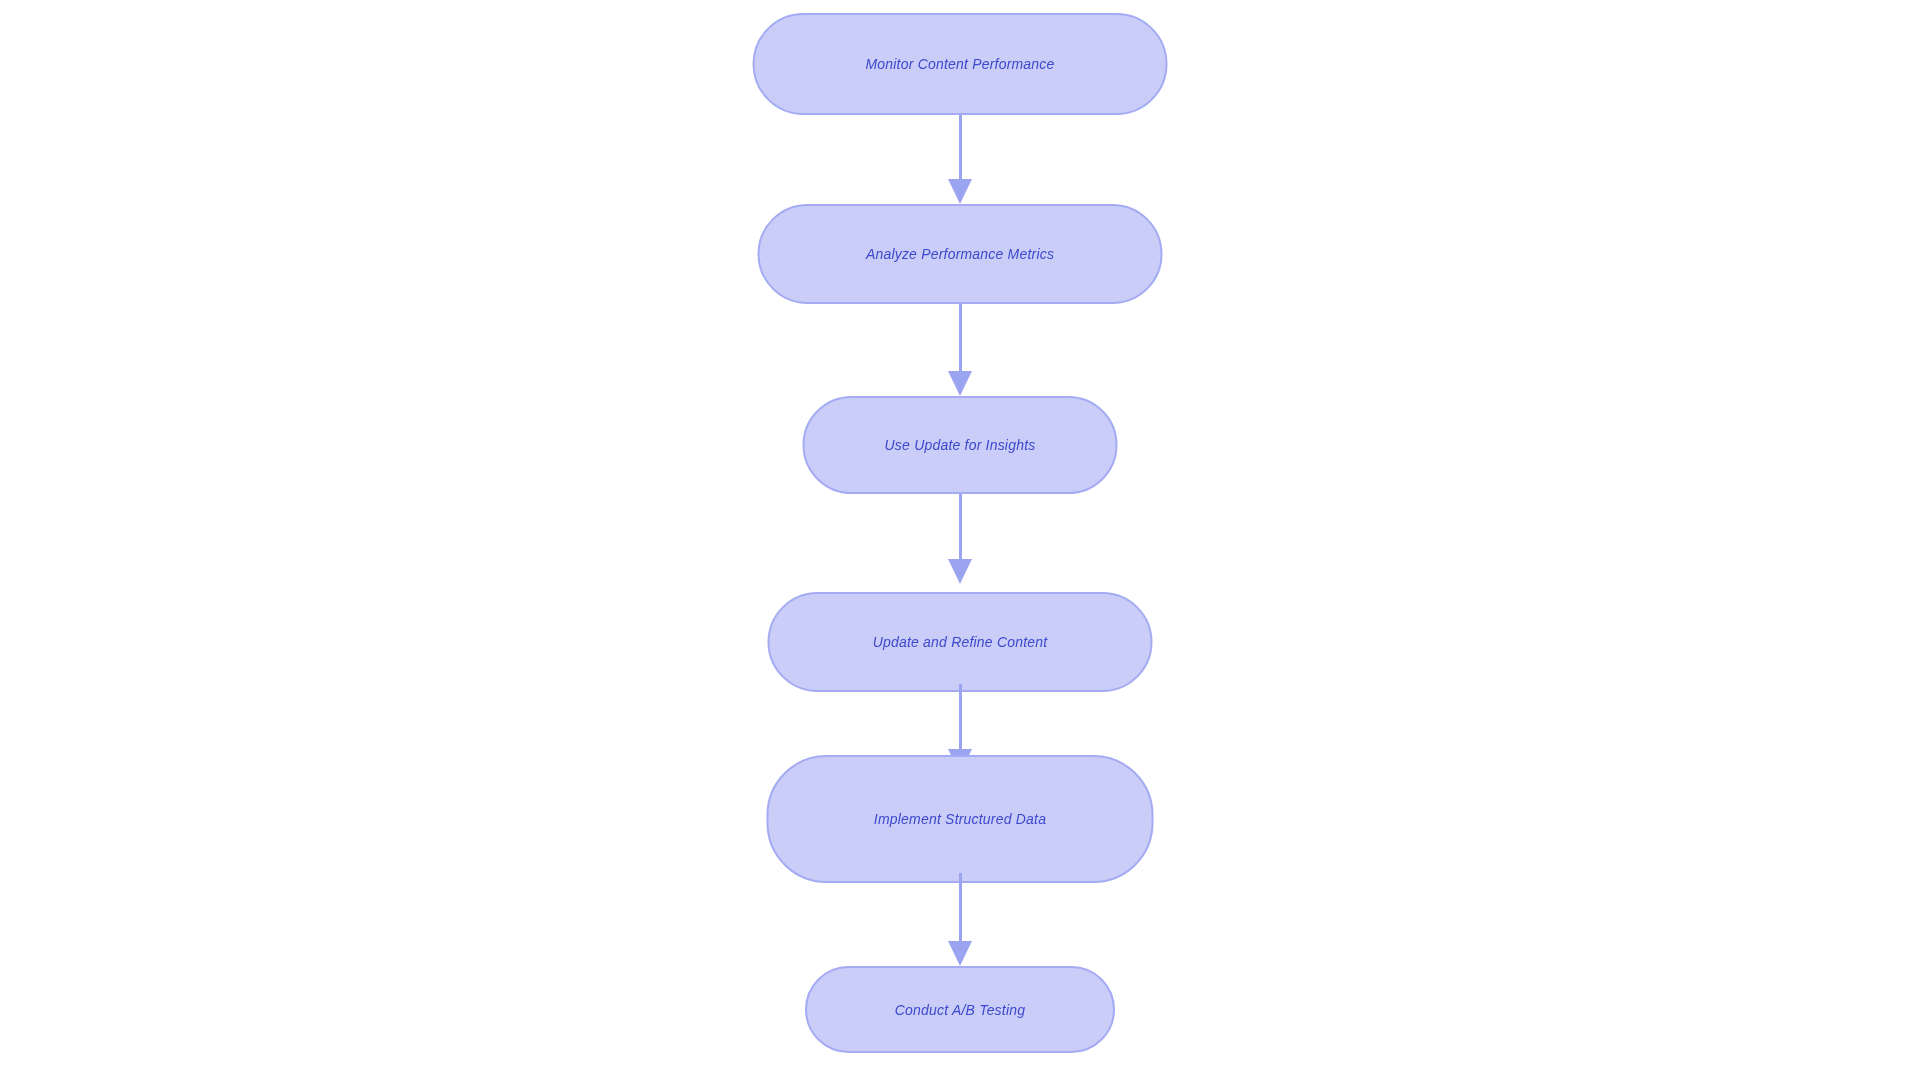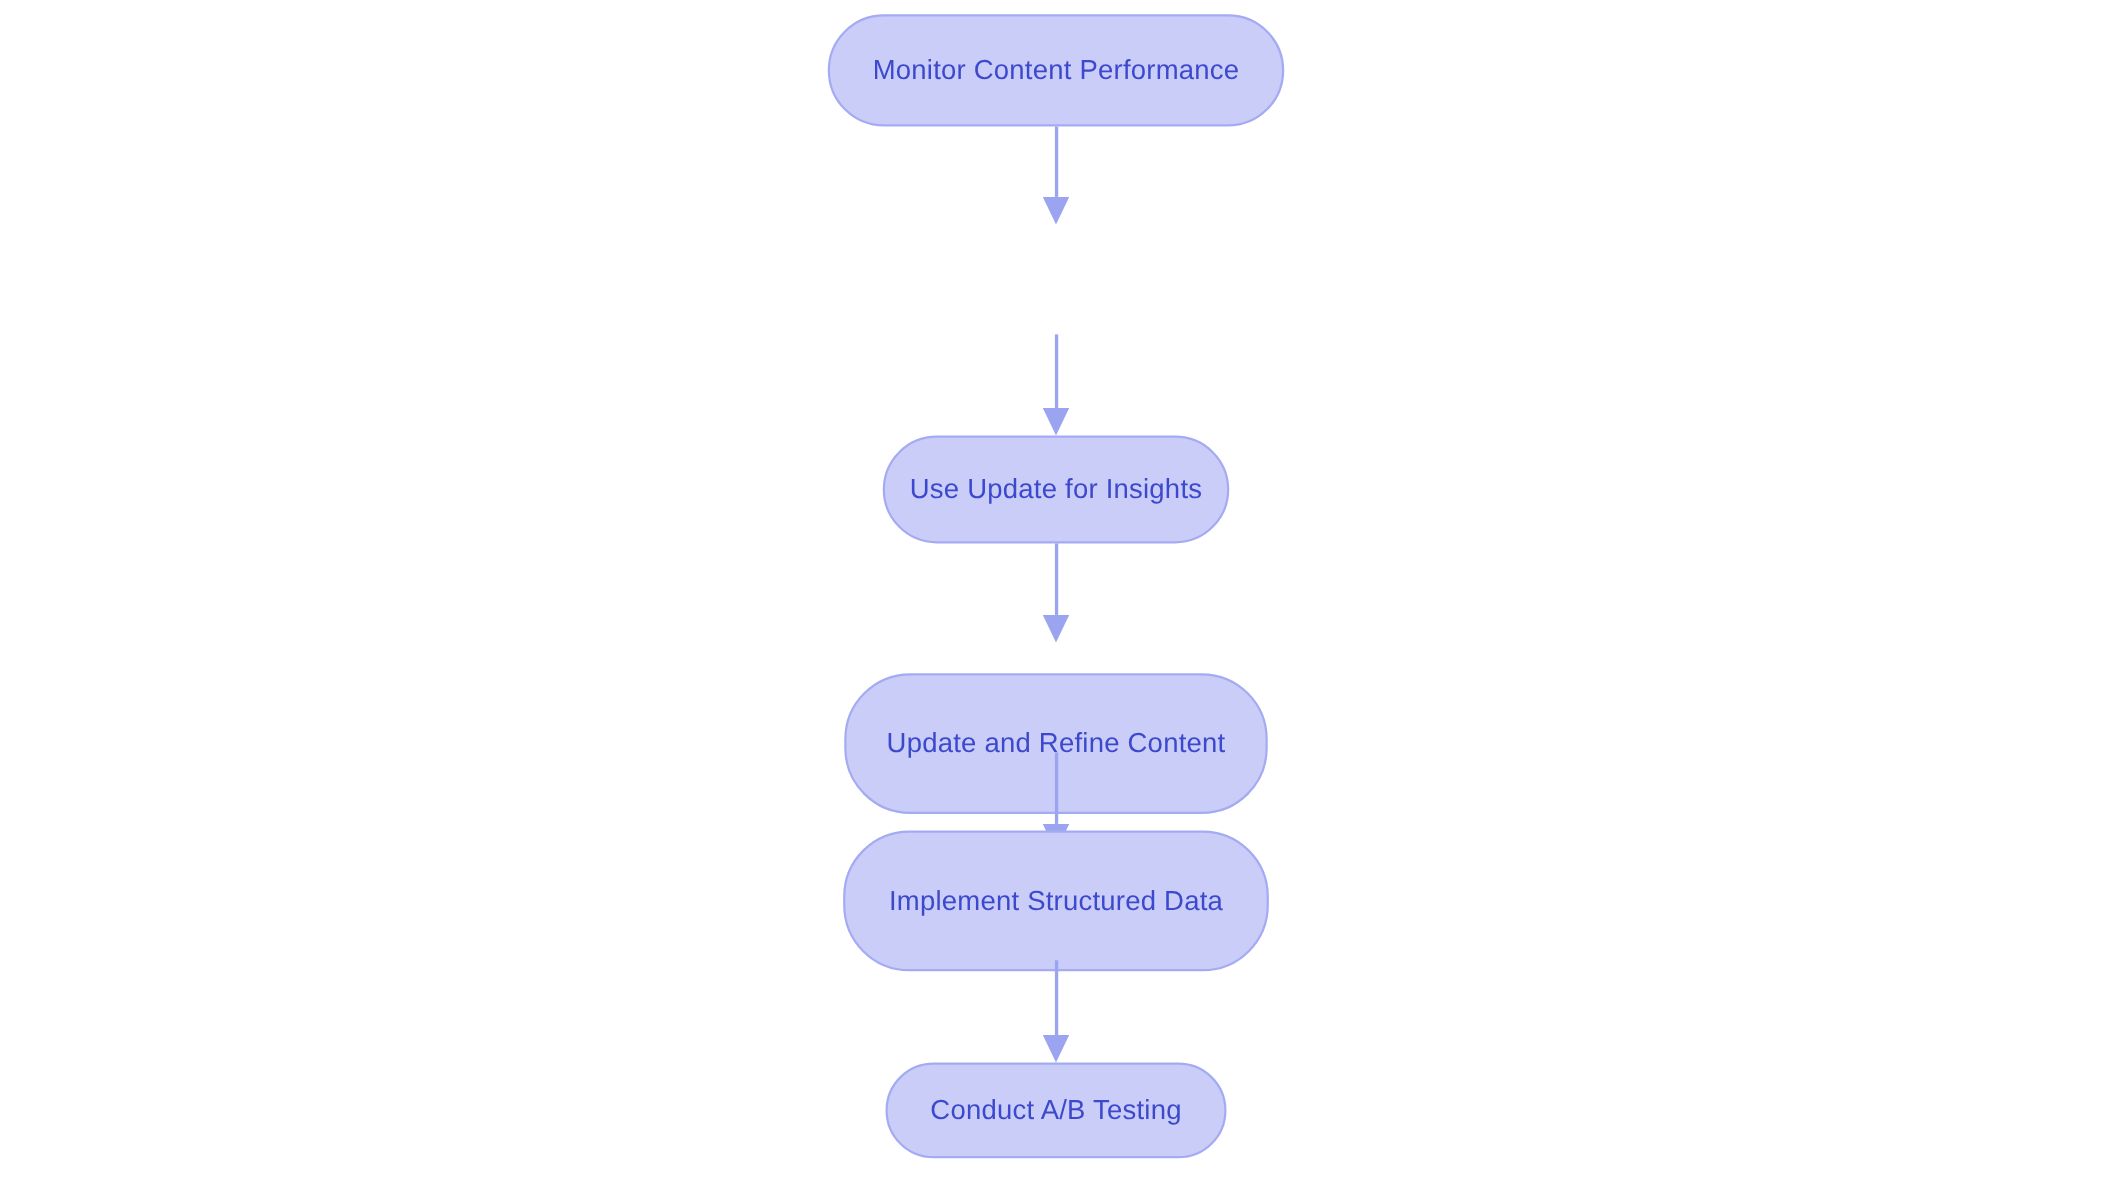--- a/index.html
+++ b/index.html
@@ -29,29 +29,30 @@
     transform: translateX(-50%);
     background: var(--node-fill);
     border: 2px solid var(--node-border);
     border-radius: 60px;
     display: flex;
     align-items: center;
     justify-content: center;
   }
   .node-label {
     color: var(--text-color);
-    font-size: 25px;
+    font-size: 14px;
     font-weight: 500;
     letter-spacing: 0.2px;
     white-space: nowrap;
+    font-style: italic;
   }
   .node-1 { top: 13px;  width: 415px; height: 102px; }
   .node-2 { top: 204px; width: 405px; height: 100px; }
   .node-3 { top: 396px; width: 315px; height: 98px;  }
-  .node-4 { top: 612px; width: 385px; height: 128px; }
+  .node-4 { top: 592px; width: 385px; height: 100px; }
   .node-5 { top: 755px; width: 387px; height: 128px;  }
   .node-6 { top: 966px; width: 310px; height: 87px;  }
 
   .arrow {
     position: absolute;
     left: 50%;
     transform: translateX(-50%);
     width: 24px;
     display: flex;
     flex-direction: column;
@@ -83,20 +84,23 @@
 
   <div class="node node-1">
     <span class="node-label">Monitor Content Performance</span>
   </div>
 
   <div class="arrow arrow-1">
     <div class="arrow-line"></div>
     <div class="arrow-head"></div>
   </div>
 
+  <div class="node node-2">
+    <span class="node-label">Analyze Performance Metrics</span>
+  </div>
 
   <div class="arrow arrow-2">
     <div class="arrow-line"></div>
     <div class="arrow-head"></div>
   </div>
 
   <div class="node node-3">
     <span class="node-label">Use Update for Insights</span>
   </div>
 

